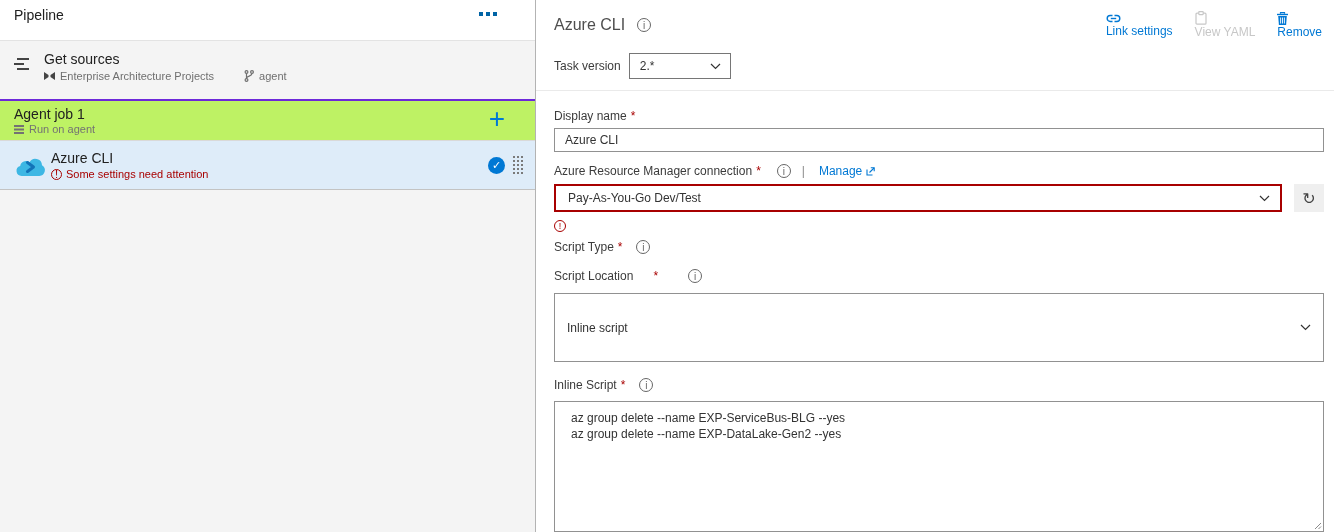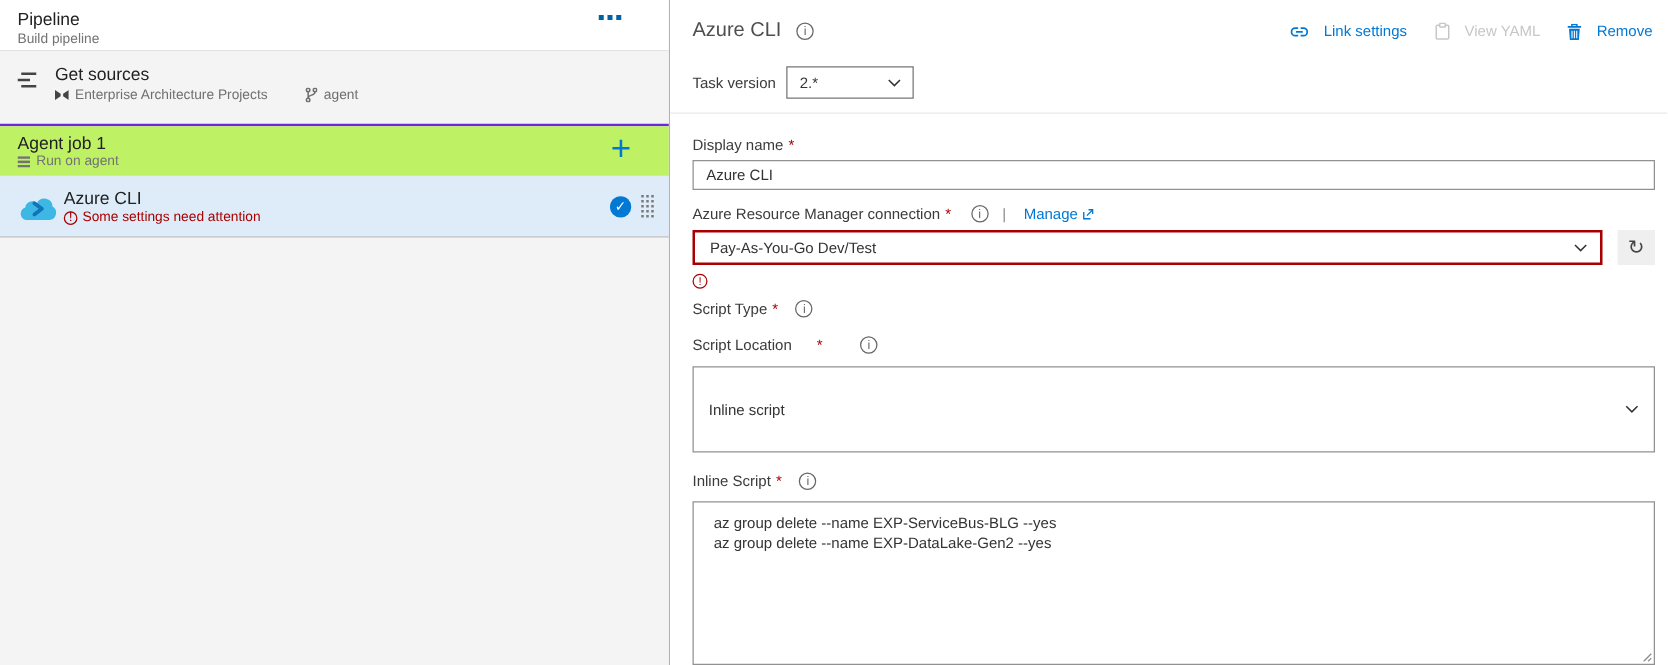--- a/index.html
+++ b/index.html
@@ -53,21 +53,21 @@
   .left-filler { flex:1; background:#f4f4f4; }
 
   
   .right { flex:1; background:#fff; padding:0 10px 0 18px; display:flex; flex-direction:column; }
   .r-header { margin-top:12px; height:26px; display:flex; align-items:center; justify-content:space-between; }
   .r-title-wrap { display:flex; align-items:center; gap:12px; }
   .r-title { font-size:16px; color:#4e4e4e; }
   .info-i { display:inline-flex; width:14px; height:14px; border:1px solid #666; border-radius:50%;
             color:#666; font-size:10px; align-items:center; justify-content:center; flex:0 0 14px; }
   .r-actions { display:flex; align-items:center; gap:22px; padding-right:2px; }
-  .action { display:flex; align-items:center; gap:12px; font-size:12px; color:#0078d4; cursor:pointer; }
+  .action { display:flex; align-items:flex-start; gap:0; font-size:12px; color:#0078d4; cursor:pointer;flex-direction:column; }
   .action.disabled { color:#c7c7c7; cursor:default; }
 
   .tv-row { margin-top:15px; display:flex; align-items:center; gap:8px; }
   .tv-label { font-size:12px; color:#3b3b3b;text-align:right; }
   .tv-select { width:102px; height:26px; border:1px solid #767676; display:flex; align-items:center;
                justify-content:space-between; padding:0 9px 0 10px; font-size:12px; cursor:pointer; background:#fff; }
 
   .divider { margin-top:11px; height:1px; background:#eaeaea; margin-right:-10px; margin-left:-18px; }
 
   .f-label { margin-top:18px; font-size:12px; color:#3b3b3b; display:flex; align-items:center; }
@@ -105,21 +105,20 @@
 </style>
 </head>
 <body>
 
 <div class="app">
 
   <div class="left">
 
     <div class="pl-header">
       <div class="pl-title">Pipeline</div>
-      <div class="pl-sub">Build pipeline</div>
       <div class="ellipsis">
           <i></i>
           <i></i>
           <i></i>
         </div>
     </div>
 
     <div class="get-sources">
       <span class="gs-icon">
         <svg width="16" height="14" viewBox="0 0 16 14">

